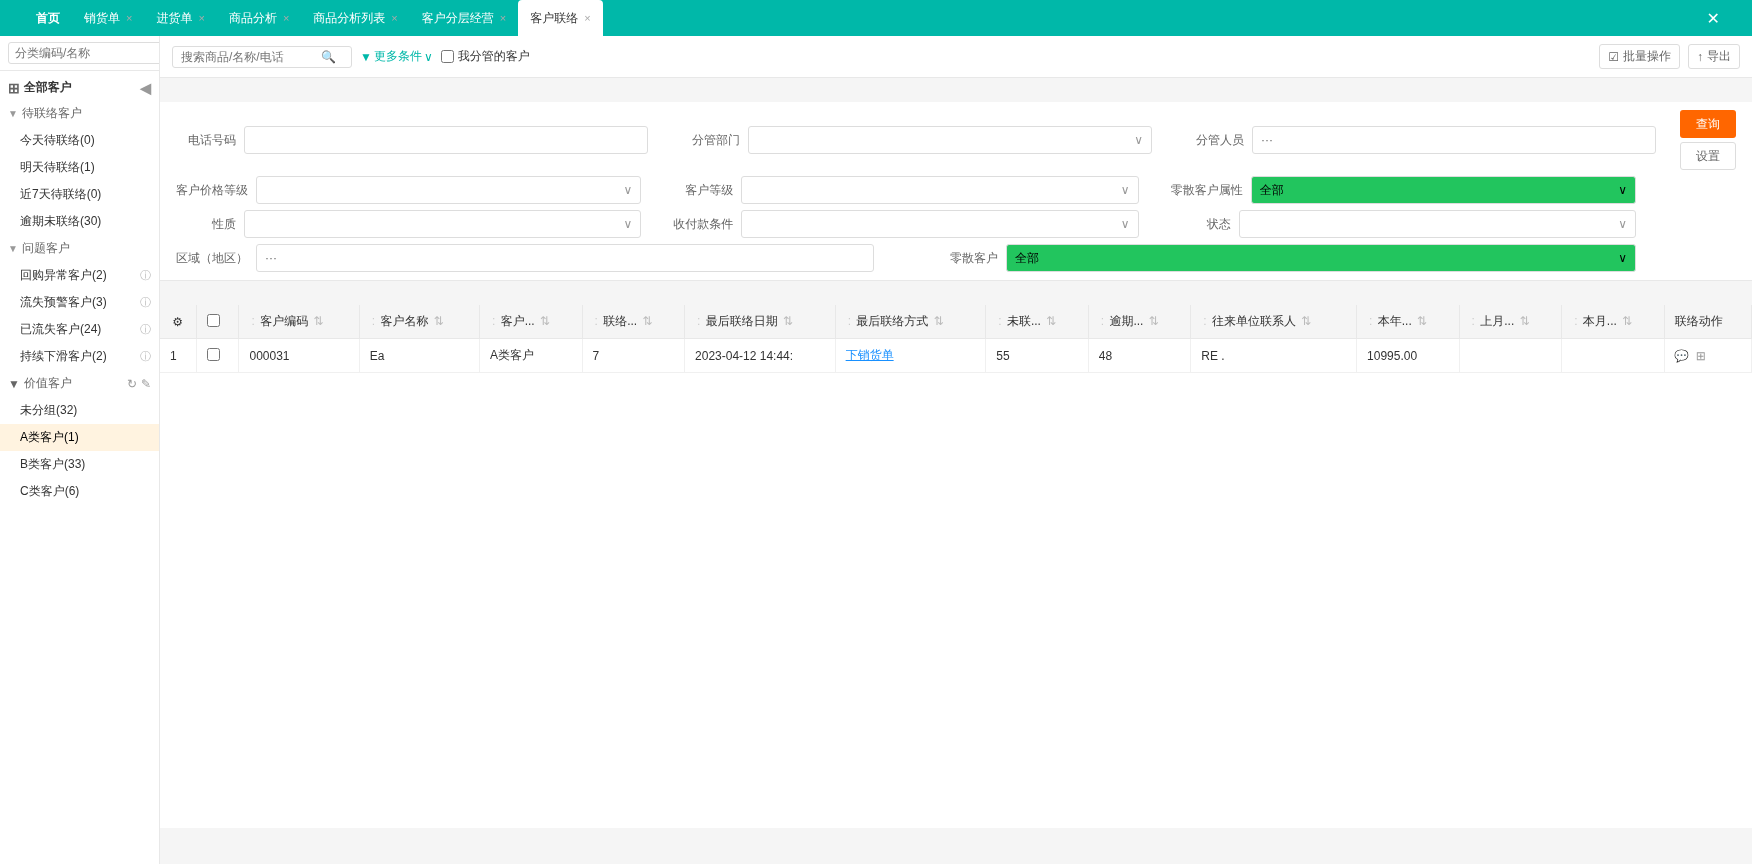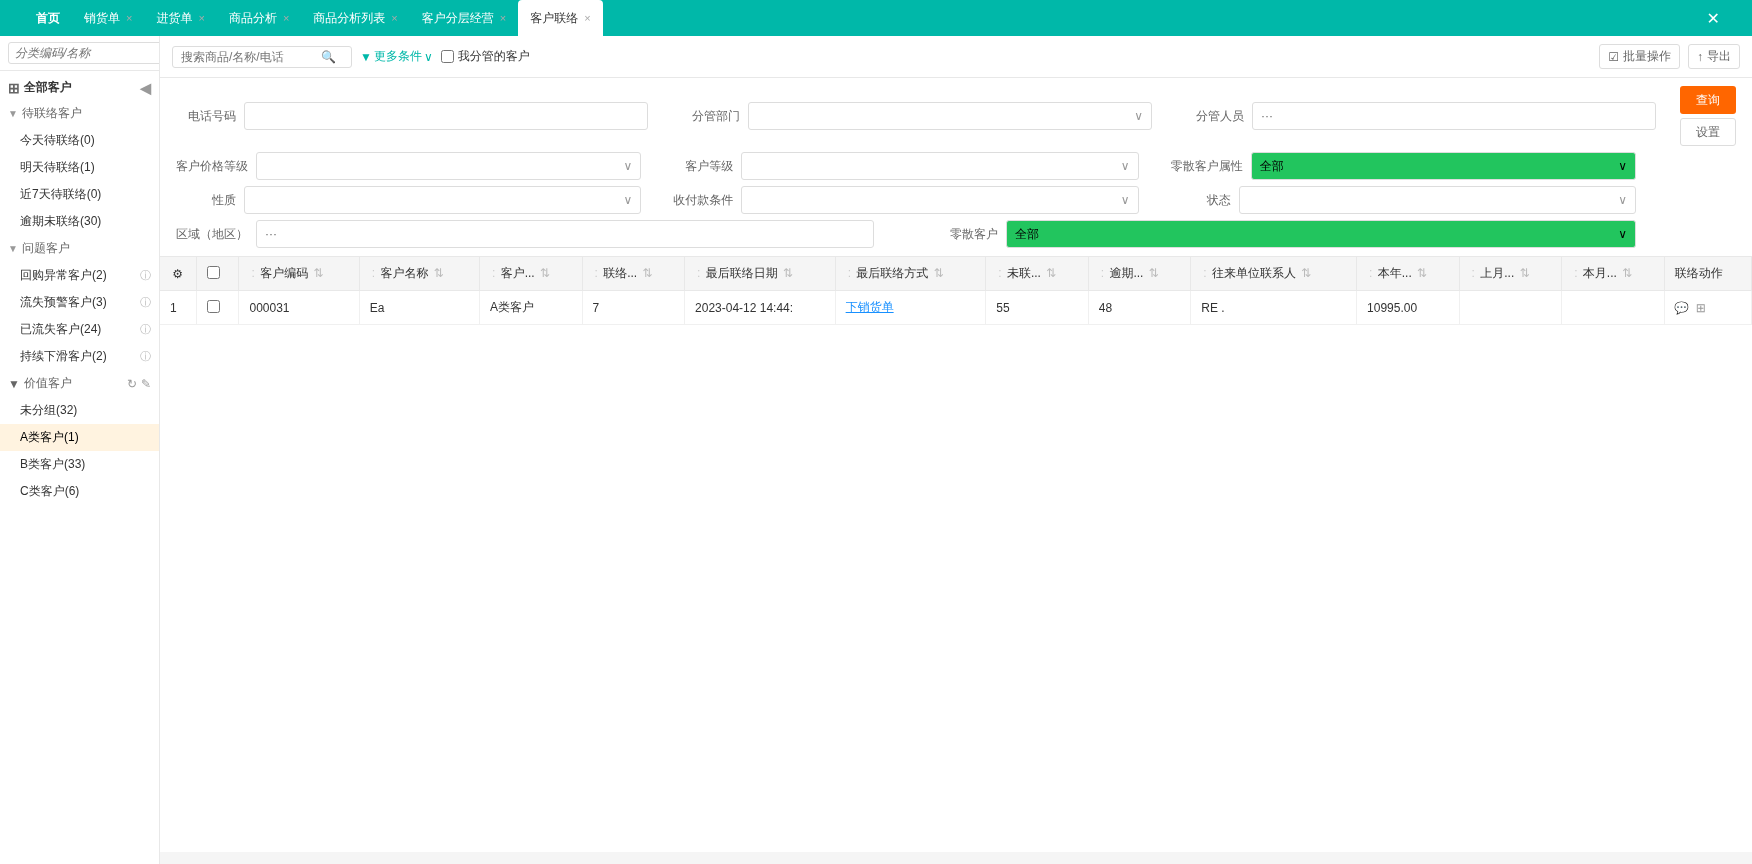--- a/index.html
+++ b/index.html
@@ -24,21 +24,21 @@
 
     
     .sidebar {
       width: 160px; background: #fff; border-right: 1px solid #e8e8e8;
       display: flex; flex-direction: column; overflow-y: auto; flex-shrink: 0;
     }
     .sidebar-search {
       display: flex; align-items: center; padding: 6px 8px; border-bottom: 1px solid #e8e8e8;
     }
     .sidebar-search input {
-      flex: 1; border: 1px solid #ddd; border-radius: 3px; padding: 3px 6px; font-size: 12px; outline: none; font-style: italic;
+      flex: 1; border: 1px solid #ddd; border-radius: 3px; padding: 3px 6px; font-size: 12px; outline: none;
     }
 
     .sidebar-header {
       display: flex; align-items: center; padding: 8px 8px 4px 8px; font-weight: bold; color: #333;
     }
     .sidebar-header .grid-icon { margin-right: 4px; color: #666; font-size: 14px; }
     .sidebar-header .collapse-icon { margin-left: auto; color: #999; cursor: pointer; font-size: 14px; }
 
     .sidebar-section-title {
       display: flex; align-items: center; padding: 5px 8px; color: #666; font-size: 12px; cursor: pointer;
@@ -52,21 +52,21 @@
     .sidebar-item.active { background: #fff3e0; color: #000000; }
     .sidebar-item .help-icon { margin-left: auto; color: #bbb; font-size: 11px; }
 
     .sidebar-section-row {
       display: flex; align-items: center; padding: 5px 8px; color: #666; font-size: 12px;
     }
     .sidebar-section-row .icons { margin-left: auto; display: flex; gap: 4px; color: #999; cursor: pointer; }
 
     
     .content-area {
-      flex: 1; display: flex; flex-direction: column; background: #f5f5f5; overflow: hidden;
+      flex: 1; display: flex; flex-direction: column; background: #f5f5f5; overflow: hidden; gap: 24px;
     }
 
     
     .filter-bar {
       background: #fff; padding: 8px 12px; border-bottom: 1px solid #e8e8e8;
       display: flex; align-items: center; gap: 8px; flex-shrink: 0;
     }
     .filter-search {
       display: flex; align-items: center; border: 1px solid #ddd; border-radius: 3px;
       padding: 3px 8px; background: #fff; width: 180px;

